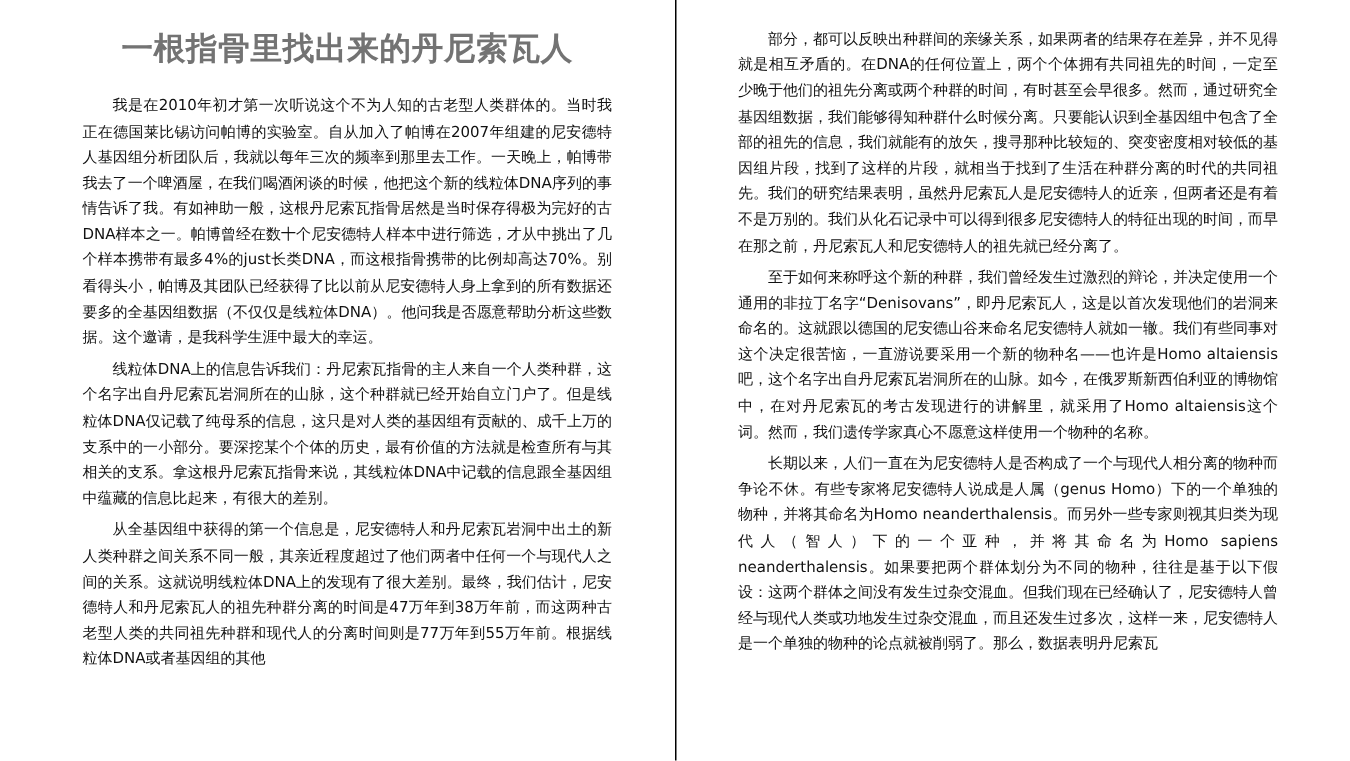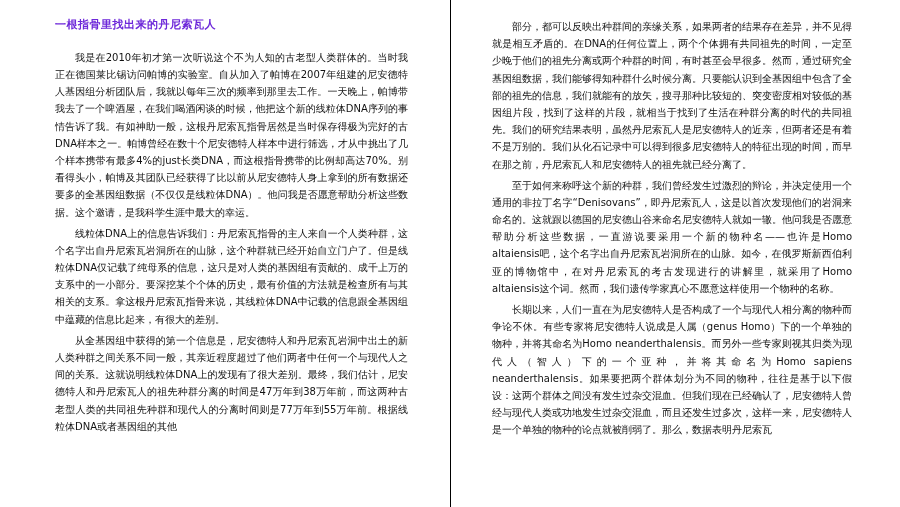--- a/index.html
+++ b/index.html
@@ -38,25 +38,26 @@
     position: absolute;
     left: 450px;
     top: 0;
     width: 1px;
     height: 507px;
     background: #000000;
   }
   .chapter-title {
     font-family: "DejaVu Sans", sans-serif;
     font-weight: bold;
-    font-size: 11px;
+    font-size: 21px;
     line-height: 1.35;
     letter-spacing: 0.5px;
     margin: 0 0 16px 0;
-    color: #6d28d9;
+    color: #737373;
+    text-align: center;
   }
   p.body-par {
     margin: 0 0 4px 0;
     font-size: 10px;
     line-height: 1.72;
     text-align: justify;
     text-justify: inter-ideograph;
     text-indent: 2em;
     color: #111111;
     font-family: "DejaVu Sans", sans-serif;
@@ -72,17 +73,17 @@
   <div class="column col-left">
     <h1 class="chapter-title">一根指骨里找出来的丹尼索瓦人</h1>
 
     <p class="body-par">我是在2010年初才第一次听说这个不为人知的古老型人类群体的。当时我正在德国莱比锡访问帕博的实验室。自从加入了帕博在2007年组建的尼安德特人基因组分析团队后，我就以每年三次的频率到那里去工作。一天晚上，帕博带我去了一个啤酒屋，在我们喝酒闲谈的时候，他把这个新的线粒体DNA序列的事情告诉了我。有如神助一般，这根丹尼索瓦指骨居然是当时保存得极为完好的古DNA样本之一。帕博曾经在数十个尼安德特人样本中进行筛选，才从中挑出了几个样本携带有最多4%的just长类DNA，而这根指骨携带的比例却高达70%。别看得头小，帕博及其团队已经获得了比以前从尼安德特人身上拿到的所有数据还要多的全基因组数据（不仅仅是线粒体DNA）。他问我是否愿意帮助分析这些数据。这个邀请，是我科学生涯中最大的幸运。</p>
     <p class="body-par">线粒体DNA上的信息告诉我们：丹尼索瓦指骨的主人来自一个人类种群，这个名字出自丹尼索瓦岩洞所在的山脉，这个种群就已经开始自立门户了。但是线粒体DNA仅记载了纯母系的信息，这只是对人类的基因组有贡献的、成千上万的支系中的一小部分。要深挖某个个体的历史，最有价值的方法就是检查所有与其相关的支系。拿这根丹尼索瓦指骨来说，其线粒体DNA中记载的信息跟全基因组中蕴藏的信息比起来，有很大的差别。</p>
     <p class="body-par">从全基因组中获得的第一个信息是，尼安德特人和丹尼索瓦岩洞中出土的新人类种群之间关系不同一般，其亲近程度超过了他们两者中任何一个与现代人之间的关系。这就说明线粒体DNA上的发现有了很大差别。最终，我们估计，尼安德特人和丹尼索瓦人的祖先种群分离的时间是47万年到38万年前，而这两种古老型人类的共同祖先种群和现代人的分离时间则是77万年到55万年前。根据线粒体DNA或者基因组的其他</p>
   </div>
 
   <div class="column col-right">
     <p class="body-par">部分，都可以反映出种群间的亲缘关系，如果两者的结果存在差异，并不见得就是相互矛盾的。在DNA的任何位置上，两个个体拥有共同祖先的时间，一定至少晚于他们的祖先分离或两个种群的时间，有时甚至会早很多。然而，通过研究全基因组数据，我们能够得知种群什么时候分离。只要能认识到全基因组中包含了全部的祖先的信息，我们就能有的放矢，搜寻那种比较短的、突变密度相对较低的基因组片段，找到了这样的片段，就相当于找到了生活在种群分离的时代的共同祖先。我们的研究结果表明，虽然丹尼索瓦人是尼安德特人的近亲，但两者还是有着不是万别的。我们从化石记录中可以得到很多尼安德特人的特征出现的时间，而早在那之前，丹尼索瓦人和尼安德特人的祖先就已经分离了。</p>
-    <p class="body-par">至于如何来称呼这个新的种群，我们曾经发生过激烈的辩论，并决定使用一个通用的非拉丁名字“Denisovans”，即丹尼索瓦人，这是以首次发现他们的岩洞来命名的。这就跟以德国的尼安德山谷来命名尼安德特人就如一辙。他问我是否愿意帮助分析这些数据，一直游说要采用一个新的物种名——也许是Homo altaiensis吧，这个名字出自丹尼索瓦岩洞所在的山脉。如今，在俄罗斯新西伯利亚的博物馆中，在对丹尼索瓦的考古发现进行的讲解里，就采用了Homo altaiensis这个词。然而，我们遗传学家真心不愿意这样使用一个物种的名称。</p>
+    <p class="body-par">至于如何来称呼这个新的种群，我们曾经发生过激烈的辩论，并决定使用一个通用的非拉丁名字“Denisovans”，即丹尼索瓦人，这是以首次发现他们的岩洞来命名的。这就跟以德国的尼安德山谷来命名尼安德特人就如一辙。我们有些同事对这个决定很苦恼，一直游说要采用一个新的物种名——也许是Homo altaiensis吧，这个名字出自丹尼索瓦岩洞所在的山脉。如今，在俄罗斯新西伯利亚的博物馆中，在对丹尼索瓦的考古发现进行的讲解里，就采用了Homo altaiensis这个词。然而，我们遗传学家真心不愿意这样使用一个物种的名称。</p>
     <p class="body-par">长期以来，人们一直在为尼安德特人是否构成了一个与现代人相分离的物种而争论不休。有些专家将尼安德特人说成是人属（genus Homo）下的一个单独的物种，并将其命名为Homo neanderthalensis。而另外一些专家则视其归类为现代人（智人）下的一个亚种，并将其命名为Homo sapiens neanderthalensis。如果要把两个群体划分为不同的物种，往往是基于以下假设：这两个群体之间没有发生过杂交混血。但我们现在已经确认了，尼安德特人曾经与现代人类或功地发生过杂交混血，而且还发生过多次，这样一来，尼安德特人是一个单独的物种的论点就被削弱了。那么，数据表明丹尼索瓦</p>
   </div>
 
 </div>
 
 </body></html>

